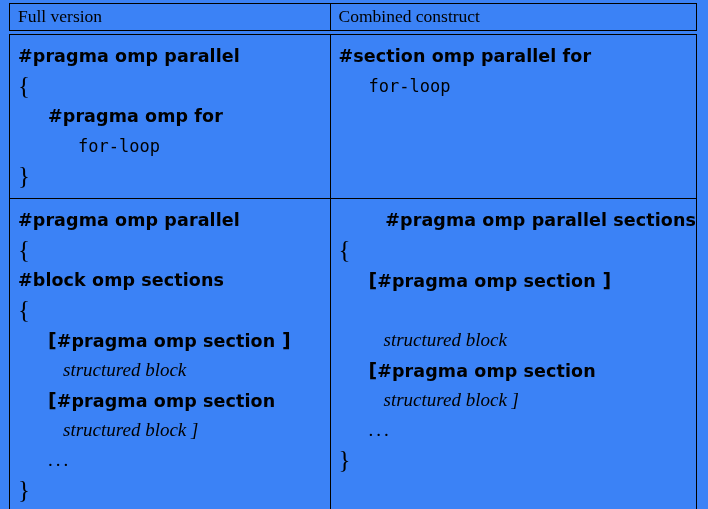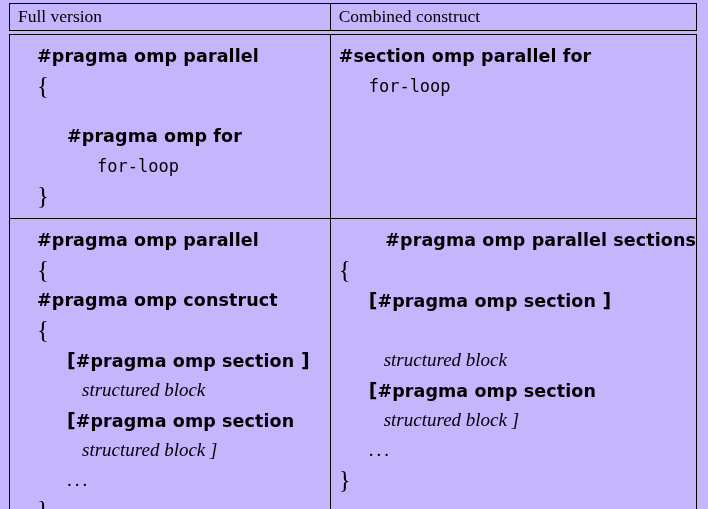--- a/index.html
+++ b/index.html
@@ -13,21 +13,21 @@
     height: 509px;
     font-family: "Liberation Serif", "DejaVu Serif", serif;
     color: #000000;
     overflow: hidden;
   }
 
   .page {
     position: relative;
     width: 708px;
     height: 509px;
-    background: #c4b5fd;
+    background: #3b82f6;
   }
 
   
   .omp-table {
     position: absolute;
     left: 9px;
     top: 3px;
     width: 688px;
     border-collapse: separate;
     border-spacing: 0;
@@ -59,21 +59,21 @@
     line-height: 0;
     font-size: 0;
   }
 
   
   .body-row td {
     border-bottom: 1.4px solid #000;
     padding: 0;
     vertical-align: top;
   }
-  .body-row td.c-left  { border-left: 1.4px solid #000; border-right: 1.4px solid #000; padding-left: 19px; }
+  .body-row td.c-left  { border-left: 1.4px solid #000; border-right: 1.4px solid #000; }
   .body-row td.c-right { border-right: 1.4px solid #000; }
   .body-row.first-body td { border-top: 1.4px solid #000; }
 
   .code-block {
     padding: 6px 0 7px 8px;
   }
 
   .code-line {
     height: 30px;
     line-height: 30px;
@@ -133,42 +133,42 @@
       <tr class="gap-row">
         <td></td>
         <td></td>
       </tr>
 
       <tr class="body-row first-body">
         <td class="c-left">
           <div class="code-block">
               <div class="code-line" style="padding-left: 0px;"><span class="k-pragma">#pragma omp parallel</span></div>
               <div class="code-line" style="padding-left: 0px;"><span class="k-brace">{</span></div>
-              <div class="code-line" style="padding-left: 30px; margin-top: 20px;"><span class="k-pragma">#pragma omp for</span></div>
+              <div class="code-line" style="padding-left: 30px;"><span class="k-pragma">#pragma omp for</span></div>
               <div class="code-line" style="padding-left: 60px;"><span class="k-mono">for-loop</span></div>
               <div class="code-line" style="padding-left: 0px;"><span class="k-brace">}</span></div>
             </div>
         </td>
         <td class="c-right">
           <div class="code-block">
               <div class="code-line" style="padding-left: 0px;"><span class="k-pragma">#section omp parallel for</span></div>
               <div class="code-line" style="padding-left: 30px;"><span class="k-mono">for-loop</span></div>
               <div class="code-line blank" style="padding-left: 0px;">&nbsp;</div>
               <div class="code-line blank" style="padding-left: 0px;">&nbsp;</div>
               <div class="code-line blank" style="padding-left: 0px;">&nbsp;</div>
             </div>
         </td>
       </tr>
 
       <tr class="body-row">
         <td class="c-left">
           <div class="code-block">
               <div class="code-line" style="padding-left: 0px;"><span class="k-pragma">#pragma omp parallel</span></div>
               <div class="code-line" style="padding-left: 0px;"><span class="k-brace">{</span></div>
-              <div class="code-line" style="padding-left: 0px;"><span class="k-pragma">#pragma omp construct</span></div>
+              <div class="code-line" style="padding-left: 0px;"><span class="k-pragma">#block omp sections</span></div>
               <div class="code-line" style="padding-left: 0px;"><span class="k-brace">{</span></div>
               <div class="code-line" style="padding-left: 30px;"><span class="k-bracket">[</span><span class="k-pragma">#pragma omp section</span><span class="k-bracket"> ]</span></div>
               <div class="code-line" style="padding-left: 45px;"><span class="k-italic">structured block</span></div>
               <div class="code-line" style="padding-left: 30px;"><span class="k-bracket">[</span><span class="k-pragma">#pragma omp section</span></div>
               <div class="code-line" style="padding-left: 45px;"><span class="k-italic">structured block ]</span></div>
               <div class="code-line" style="padding-left: 30px;"><span class="k-dots">...</span></div>
               <div class="code-line" style="padding-left: 0px;"><span class="k-brace">}</span></div>
               <div class="code-line" style="padding-left: 0px;"><span class="k-brace">}</span></div>
             </div>
         </td>

